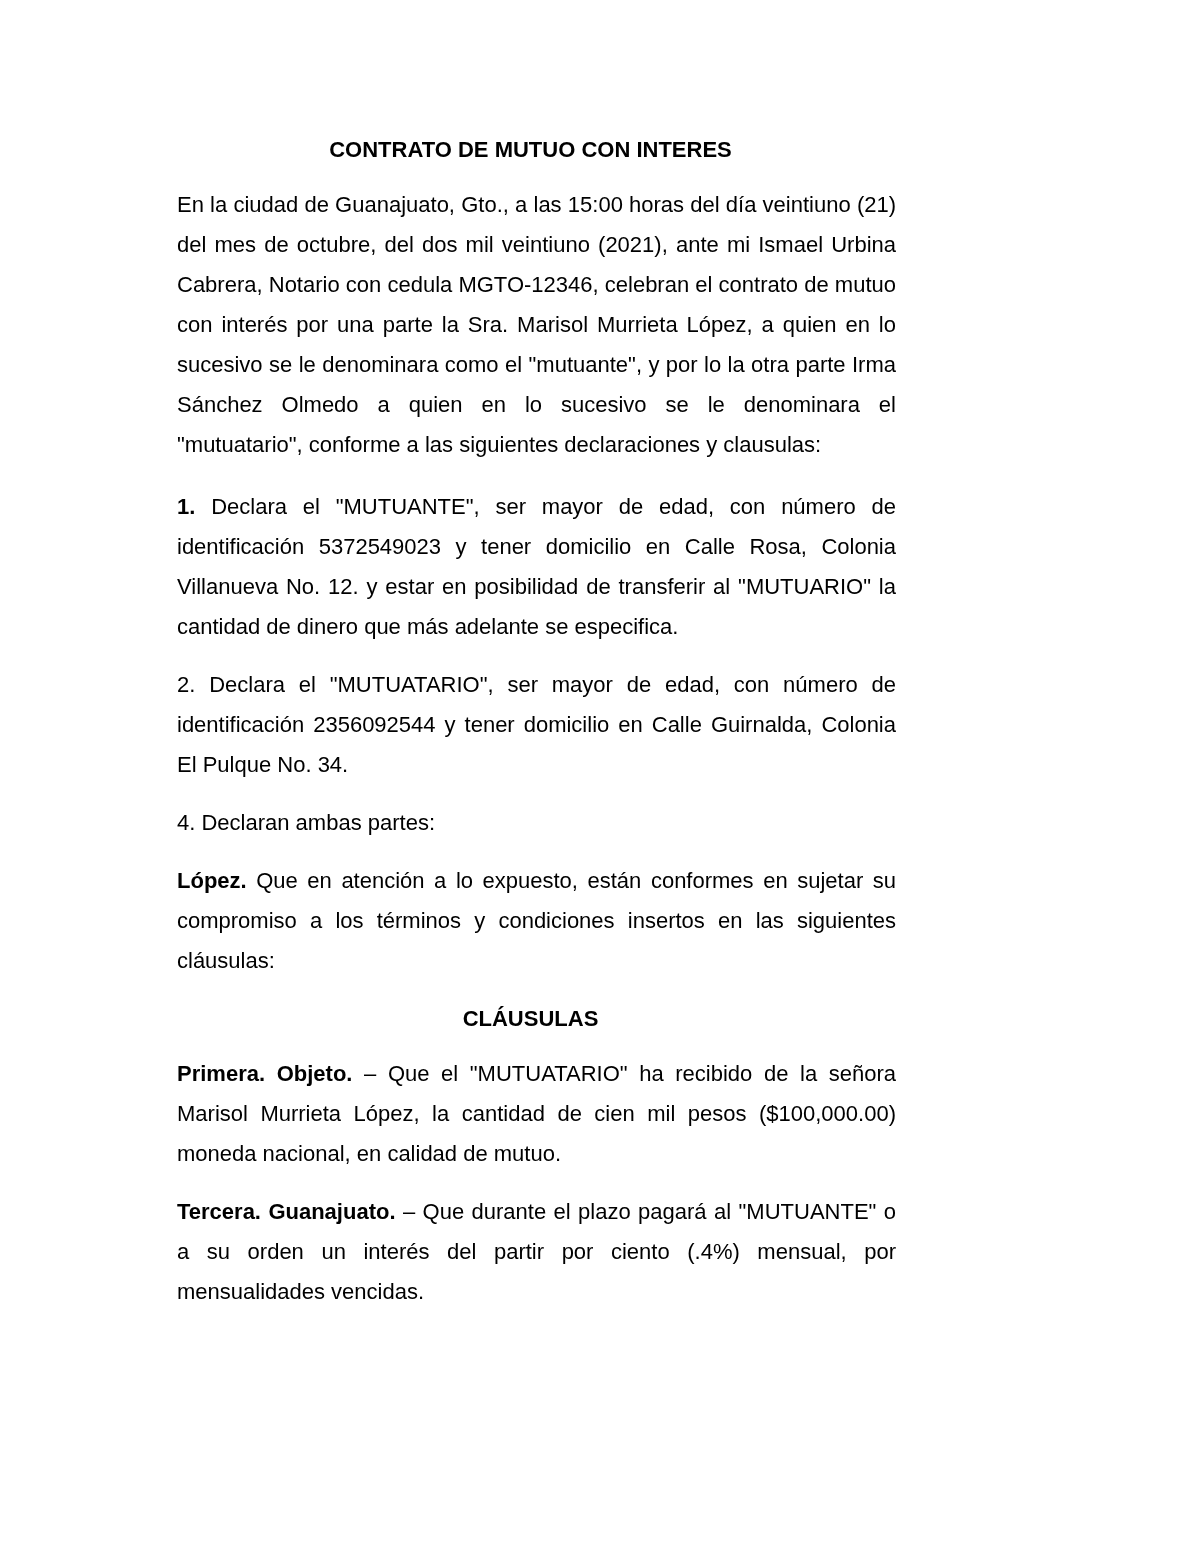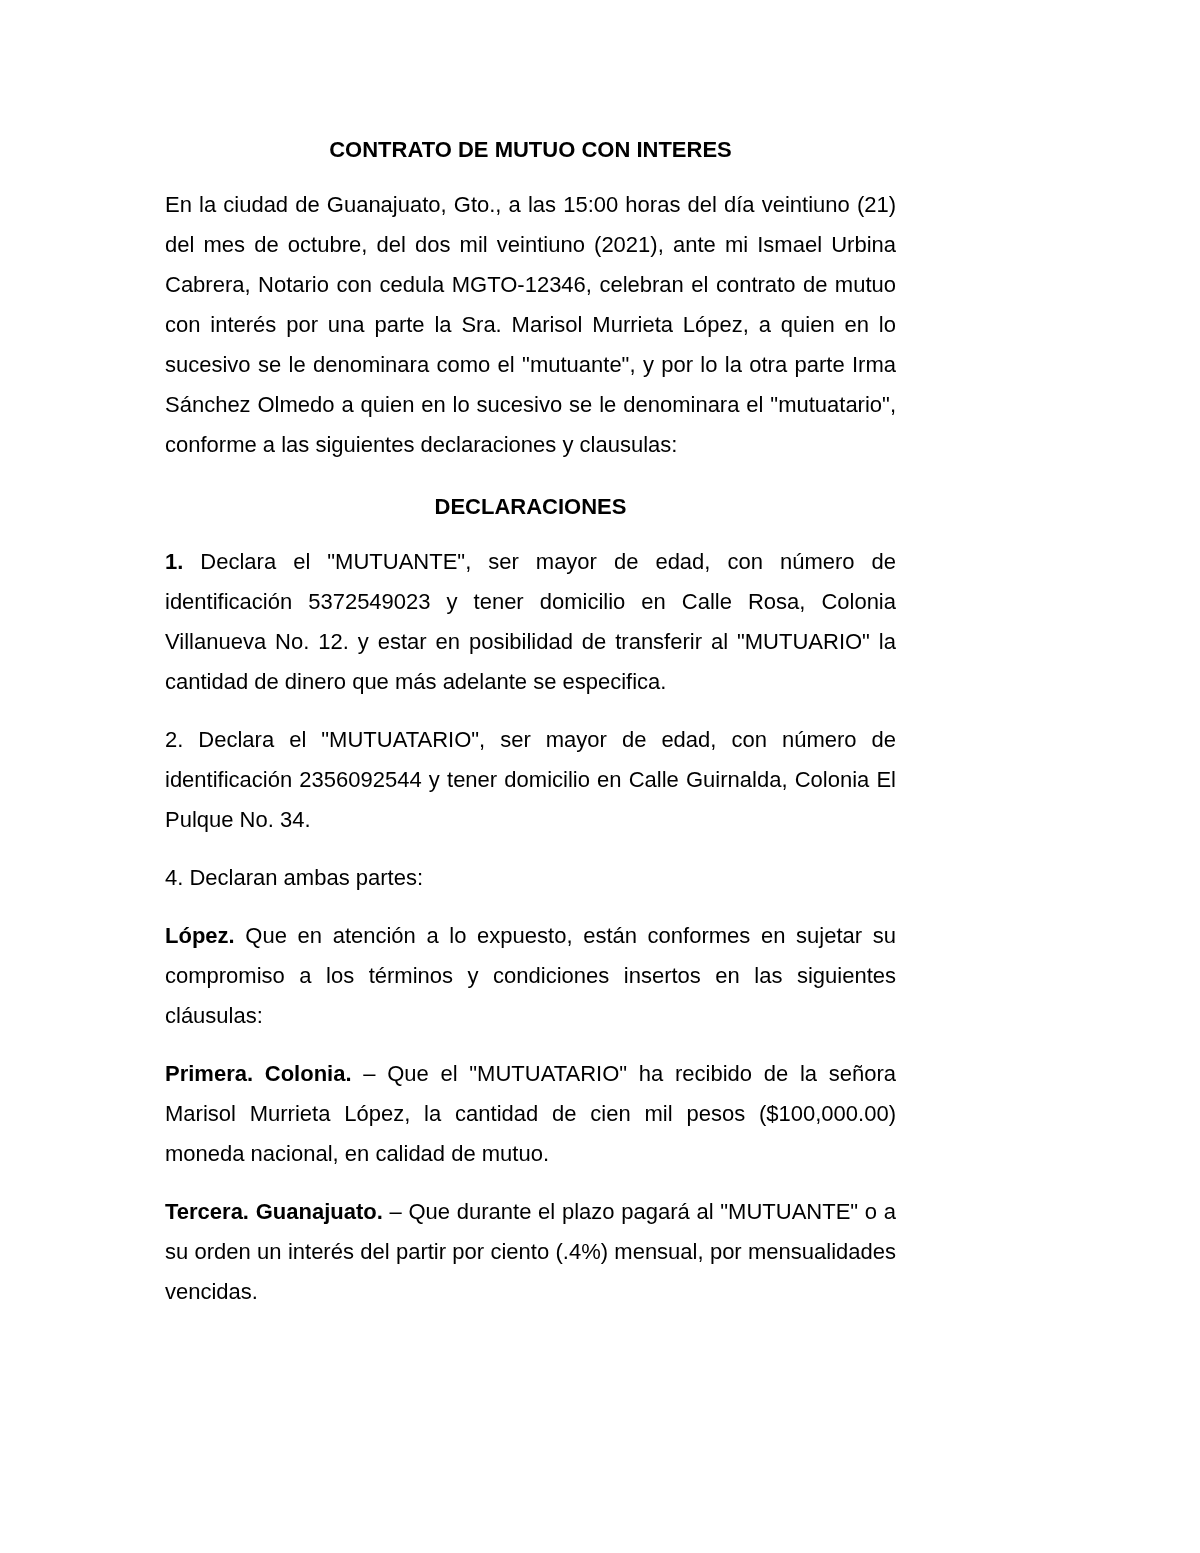--- a/index.html
+++ b/index.html
@@ -27,47 +27,47 @@
     margin: 0 0 15px 0;
   }
   .section-heading {
     font-size: 22px;
     font-weight: bold;
     text-align: center;
     margin: 0 0 15px 0;
   }
   .para {
     text-align: justify;
-    margin: 0 0 18px 0;
+    margin: 0 0 18px 12px;
   }
   .para.intro {
     margin-bottom: 22px;
   }
   .lead {
     font-weight: bold;
   }
 </style>
 </head>
 <body>
 
 <div class="page">
 
   <h1 class="doc-title">CONTRATO DE MUTUO CON INTERES</h1>
 
   <p class="para intro"><span>En la ciudad de Guanajuato, Gto., a las 15:00 horas del día veintiuno (21) del mes de octubre, del dos mil veintiuno (2021), ante mi Ismael Urbina Cabrera, Notario con cedula MGTO-12346, celebran el contrato de mutuo con interés por una parte la Sra. Marisol Murrieta López, a quien en lo sucesivo se le denominara como el "mutuante", y por lo la otra parte Irma Sánchez Olmedo a quien en lo sucesivo se le denominara el "mutuatario", conforme a las siguientes declaraciones y clausulas:</span></p>
 
-  <h2 class="section-heading">DECLARACIONES</h2>
 
   <p class="para"><span class="lead">1.</span><span> Declara el "MUTUANTE", ser mayor de edad, con número de identificación 5372549023 y tener domicilio en Calle Rosa, Colonia Villanueva No. 12. y estar en posibilidad de transferir al "MUTUARIO" la cantidad de dinero que más adelante se especifica.</span></p>
 
   <p class="para"><span>2. Declara el "MUTUATARIO", ser mayor de edad, con número de identificación 2356092544 y tener domicilio en Calle Guirnalda, Colonia El Pulque No. 34.</span></p>
 
   <p class="para"><span>4. Declaran ambas partes:</span></p>
 
   <p class="para"><span class="lead">López.</span><span> Que en atención a lo expuesto, están conformes en sujetar su compromiso a los términos y condiciones insertos en las siguientes cláusulas:</span></p>
 
+  <h2 class="section-heading">CLÁUSULAS</h2>
 
-  <p class="para"><span class="lead">Primera. Colonia.</span><span> – Que el "MUTUATARIO" ha recibido de la señora Marisol Murrieta López, la cantidad de cien mil pesos ($100,000.00) moneda nacional, en calidad de mutuo.</span></p>
+  <p class="para"><span class="lead">Primera. Objeto.</span><span> – Que el "MUTUATARIO" ha recibido de la señora Marisol Murrieta López, la cantidad de cien mil pesos ($100,000.00) moneda nacional, en calidad de mutuo.</span></p>
 
 
   <p class="para"><span class="lead">Tercera. Guanajuato.</span><span> – Que durante el plazo pagará al "MUTUANTE" o a su orden un interés del partir por ciento (.4%) mensual, por mensualidades vencidas.</span></p>
 
 </div>
 
 </body></html>

